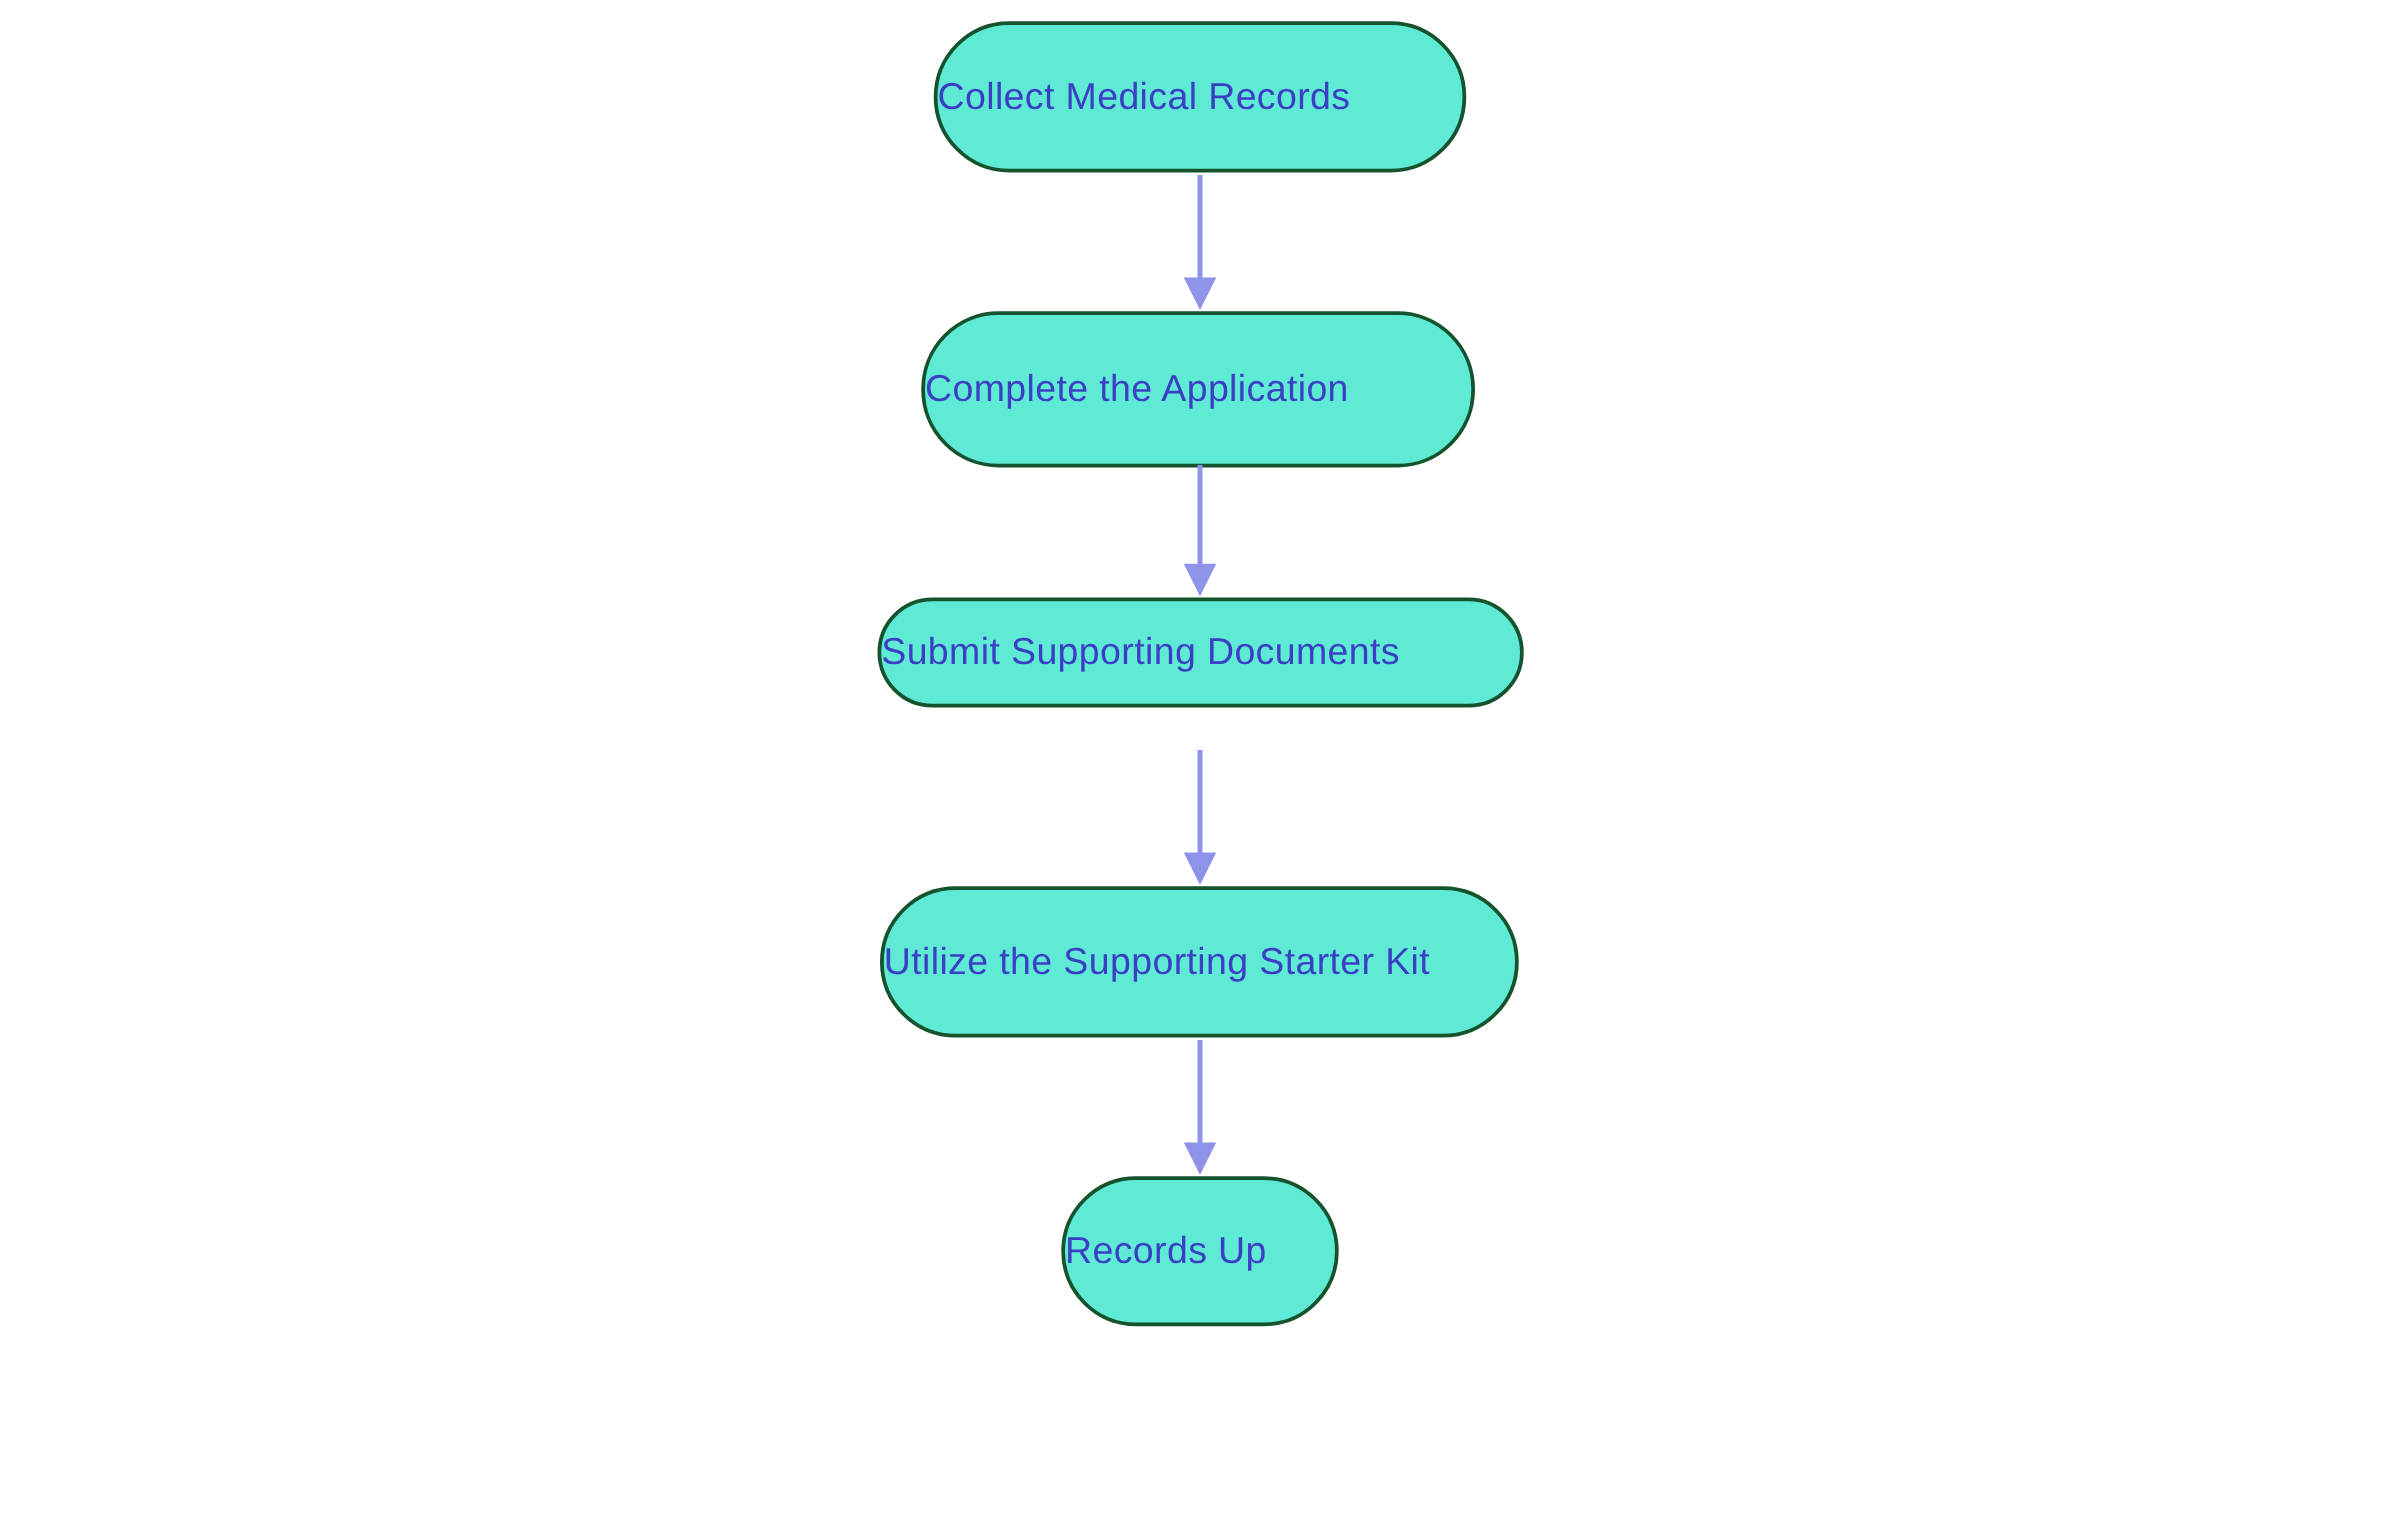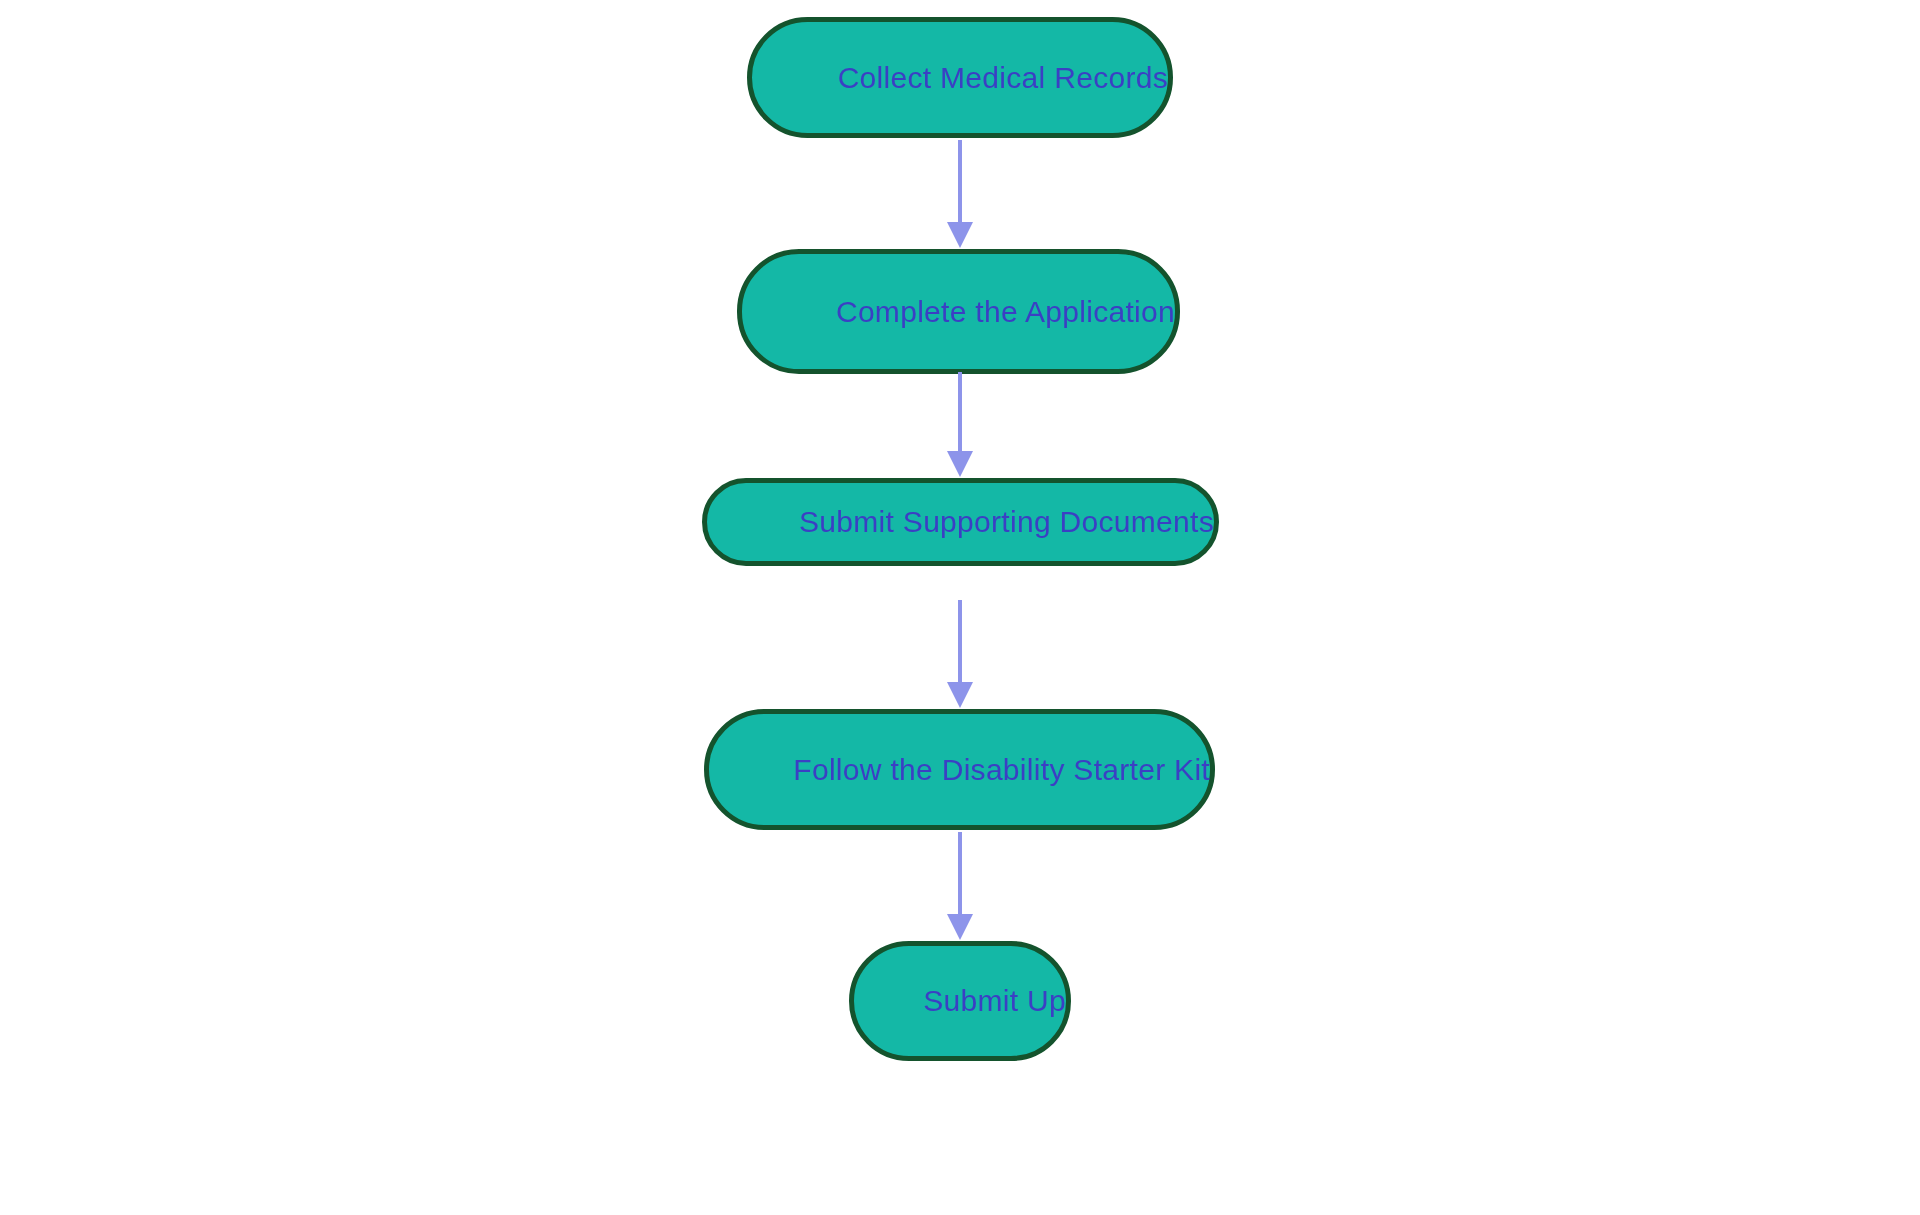--- a/index.html
+++ b/index.html
@@ -11,26 +11,26 @@
   .canvas {
     position: relative;
     width: 1920px;
     height: 1215px;
     background: #ffffff;
     overflow: hidden;
   }
   .flow-node {
     position: absolute;
     box-sizing: border-box;
-    background: #14b8a6;
-    border: 5px solid #14532d;
+    background: #5eead4;
+    border: 3px solid #14532d;
     border-radius: 62px;
     display: flex;
     align-items: center;
-    justify-content: flex-end;
+    justify-content: flex-start;
   }
   .flow-node .node-label {
     color: #3b3fc4;
     font-size: 30px;
     font-weight: 400;
     letter-spacing: 0.3px;
     white-space: nowrap;
     text-align: center;
   }
   .node-1 { left: 747px; top: 17px;  width: 426px; height: 121px; }
@@ -104,26 +104,26 @@
   <div class="flow-node node-3">
     <span class="node-label">Submit Supporting Documents</span>
   </div>
 
   <div class="flow-arrow arrow-3">
     <div class="arrow-line"></div>
     <div class="arrow-head"></div>
   </div>
 
   <div class="flow-node node-4">
-    <span class="node-label">Follow the Disability Starter Kit</span>
+    <span class="node-label">Utilize the Supporting Starter Kit</span>
   </div>
 
   <div class="flow-arrow arrow-4">
     <div class="arrow-line"></div>
     <div class="arrow-head"></div>
   </div>
 
   <div class="flow-node node-5">
-    <span class="node-label">Submit Up</span>
+    <span class="node-label">Records Up</span>
   </div>
 
 
 </div>
 
 </body></html>

